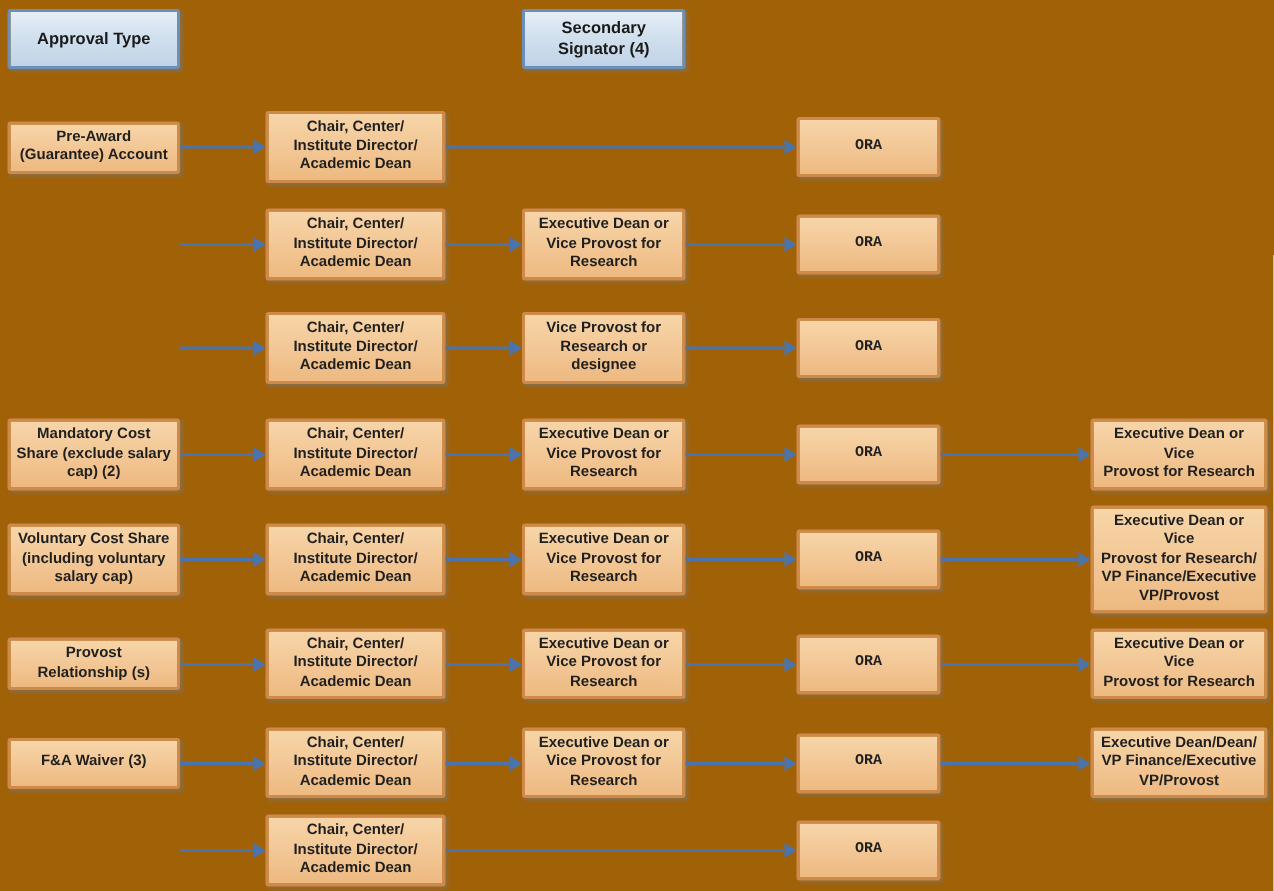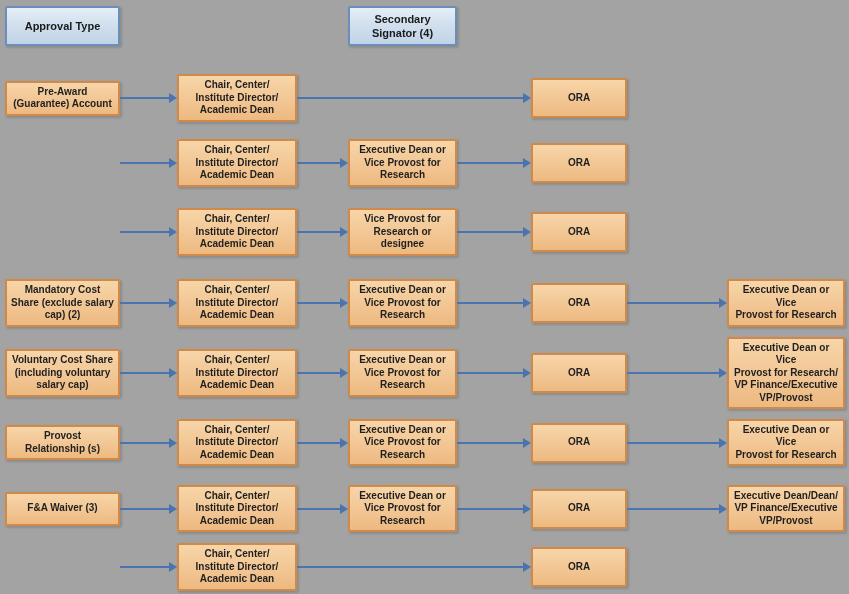--- a/index.html
+++ b/index.html
@@ -1,20 +1,20 @@
 <!DOCTYPE html>
 <html><head>
 <meta charset="utf-8">
 <style>
   html,body{margin:0;padding:0;background:#ffffff;}
   .canvas{
     position:relative;
     width:849px;height:594px;
     overflow:hidden;
-    background:#a3a3a3;
+    background:#a16207;
     font-family:"Liberation Sans",sans-serif;
   }
   .grid{
     box-sizing:border-box;
     display:grid;
     grid-template-columns:115px 57px 120px 51px 109px 74px 96px 100px 118px;
     grid-template-rows:60px 64px 66px 72px 70px 70px 69px 63px 54px;
     padding:6px 0 0 5px;
   }
   .cell{display:flex;align-items:center;justify-content:center;}
@@ -26,21 +26,21 @@
     display:flex;align-items:center;justify-content:center;
     text-align:center;
     white-space:pre-line;
     padding:3px 4px;
     border:2px solid #cf8a4a;
     border-radius:2px;
     background:linear-gradient(180deg,#f7d5a8 0%,#f2c694 55%,#edb980 100%);
     box-shadow:1.5px 1.5px 2px rgba(120,120,120,.5);
     font-weight:bold;font-size:10px;line-height:1.25;color:#1f1f1f;
   }
-  .ora{min-height:40px;}
+  .ora{min-height:40px;font-family:Liberation Mono, monospace;}
   .header-box{
     box-sizing:border-box;
     width:128px;min-height:40px;
     display:flex;align-items:center;justify-content:center;
     text-align:center;white-space:pre-line;
     padding:3px 4px;
     border:2px solid #6a8fb9;
     border-radius:2px;
     background:linear-gradient(180deg,#e6eef6 0%,#d2e0ee 45%,#c0d3e6 100%);
     box-shadow:1.5px 1.5px 2px rgba(120,120,120,.5);

